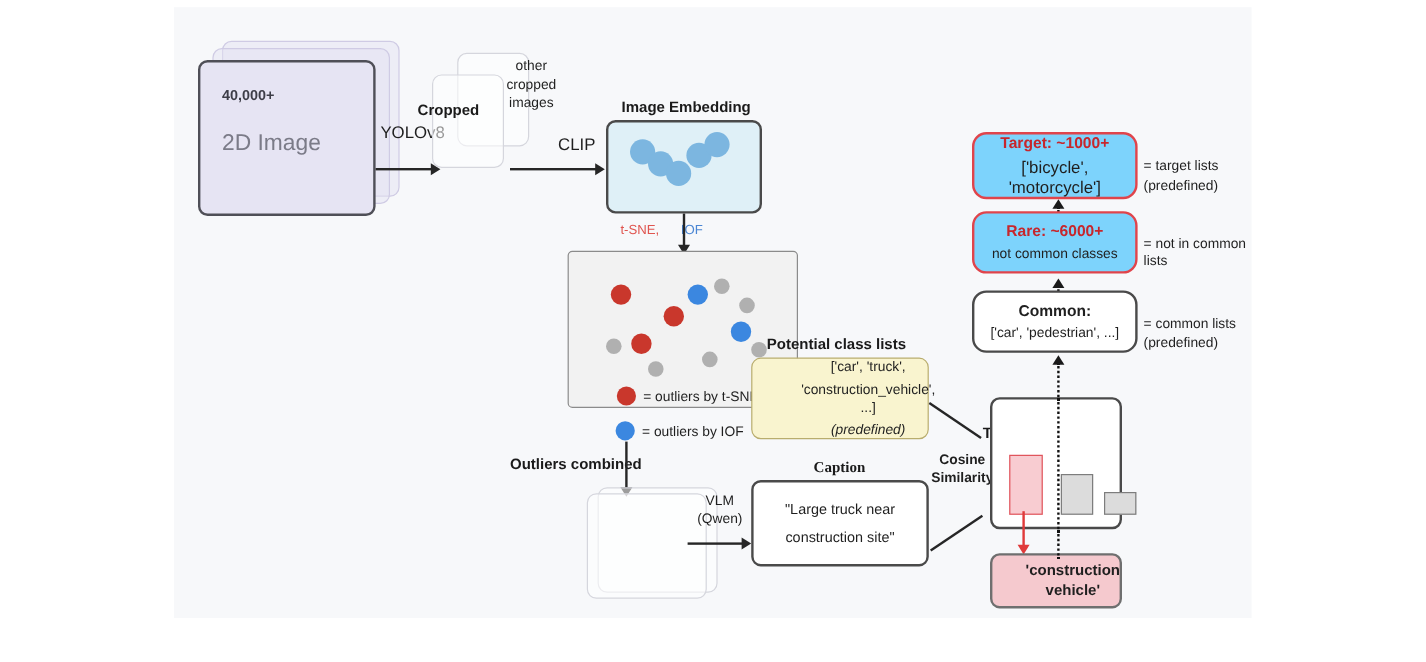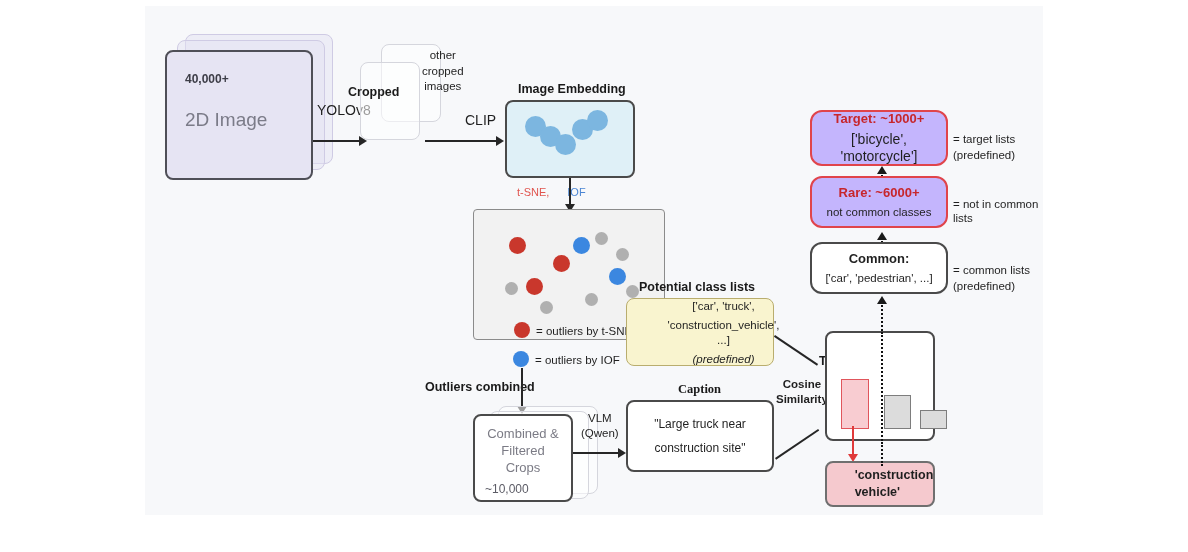--- a/index.html
+++ b/index.html
@@ -92,21 +92,21 @@
   .diag { position: absolute; transform-origin: 0 0; border-top: 2px solid #262626; height: 0; }
 
   
   #img2d {
     background: #e6e4f3;
     border: 2px solid #4f4f57;
   }
   #embed { background: #dff0f7; border: 2px solid #4a4a4a; }
   #scatter { background: #f2f2f2; border: 1.5px solid #8b8b8b; border-radius: 4px; }
   #classlists { background: #f9f4cf; border: 1.5px solid #b9ad6e; border-radius: 8px; }
-  .redbox { border: 2px solid #e0444b; border-radius: 12px; background: #c4b5fd; }
+  .redbox { border: 2px solid #e0444b; border-radius: 12px; background: #7dd3fc; }
   .redbox .hl { color: #c7262c; font-weight: bold; font-size: 13px; }
   #pinkres { background: #f5c9ce; border: 2px solid #6f6f6f; border-radius: 8px; }
 
   .dot { position: absolute; border-radius: 50%; }
   .dot.red  { background: #c9372c; }
   .dot.blue { background: #3b87e0; }
   .dot.grey { background: #b0b0b0; }
   .bdot { position: absolute; border-radius: 50%; background: #7cb6e0; }
 
   .bar { position: absolute; }
@@ -193,26 +193,20 @@
 
     <div class="title" style="left:494px; top:274px;">Potential class lists</div>
     <div class="box" id="classlists" style="left:481px; top:292px; width:148px; height:68px;padding-left:47px;">
       <div class="lbl" style="position:static; text-align:center; padding-top:1px;">['car', 'truck',</div>
       <div class="lbl" style="position:static; text-align:center; padding-top:5px;">'construction_vehicle', ...]</div>
       <div class="lbl" style="position:static; text-align:center; padding-top:5px; font-style:italic;">(predefined)</div>
     </div>
 
     <div class="ghost" style="left:353px; top:400px; width:100px; height:88px;"></div>
     <div class="ghost" style="left:344px; top:405px; width:100px; height:88px;"></div>
-    <div class="box" style="left:328px; top:408px; width:100px; height:88px; align-items:flex-start;">
-      <div class="lbl grey" style="left:0; top:10px; width:100%; text-align:center; font-size:13px;">Combined &amp;</div>
-      <div class="lbl grey" style="left:0; top:27px; width:100%; text-align:center; font-size:13px;">Filtered</div>
-      <div class="lbl grey" style="left:0; top:44px; width:100%; text-align:center; font-size:13px;">Crops</div>
-      <div class="lbl" style="left:10px; top:66px; font-size:12px; color:#5c5c66;">~10,000</div>
-    </div>
 
     <div class="lbl" style="left:436px; top:405px; text-align:center; line-height:1.3;">VLM
 (Qwen)</div>
     <div class="hline" style="left:428px; top:446px; width:48px;"></div>
     <div class="arrow-r" style="left:473px; top:442px;"></div>
 
     <div class="title" style="left:533px; top:376px;font-family:Liberation Serif, serif;">Caption</div>
     <div class="box" style="left:481px; top:394px; width:148px; height:72px;">
       <div class="lbl" style="position:static; text-align:center; font-size:12px;">"Large truck near</div>
       <div class="lbl" style="position:static; text-align:center; font-size:12px; padding-top:9px;">construction site"</div>
@@ -227,21 +221,21 @@
     <div class="box" style="left:680px; top:325px; width:110px; height:110px; display:block;">
       <div class="bar pink" style="left:14px; top:46px; width:28px; height:50px;"></div>
       <div class="bar grey" style="left:57px; top:62px; width:27px; height:34px;"></div>
       <div class="bar grey" style="left:93px; top:77px; width:27px; height:19px;"></div>
     </div>
 
     <div class="redarrow-line" style="left:707px; top:420px; height:32px;"></div>
     <div class="redarrow-head" style="left:703px; top:448px;"></div>
 
     <div class="box" id="pinkres" style="left:680px; top:455px; width:110px; height:46px;">
-      <div class="lbl bold" style="position:static; text-align:left; font-size:12.5px; line-height:1.35;margin-left:28px;">'construction
+      <div class="lbl bold" style="position:static; text-align:center; font-size:12.5px; line-height:1.35;margin-left:28px;">'construction
 vehicle'</div>
     </div>
 
     <div class="dotline" style="left:736px; top:436px; height:24px;"></div>
     <div class="dotline" style="left:736px; top:296px; height:32px;"></div>
     <div class="dotline" style="left:736px; top:326px; height:112px;"></div>
     <div class="arrow-u-blk" style="left:732px; top:290px;"></div>
 
     <div class="dotline" style="left:736px; top:232px; height:28px;"></div>
     <div class="arrow-u-blk" style="left:732px; top:226px;"></div>

